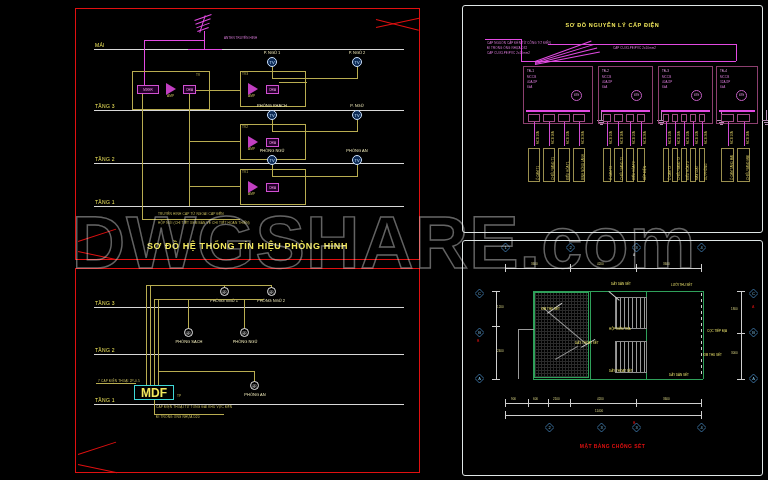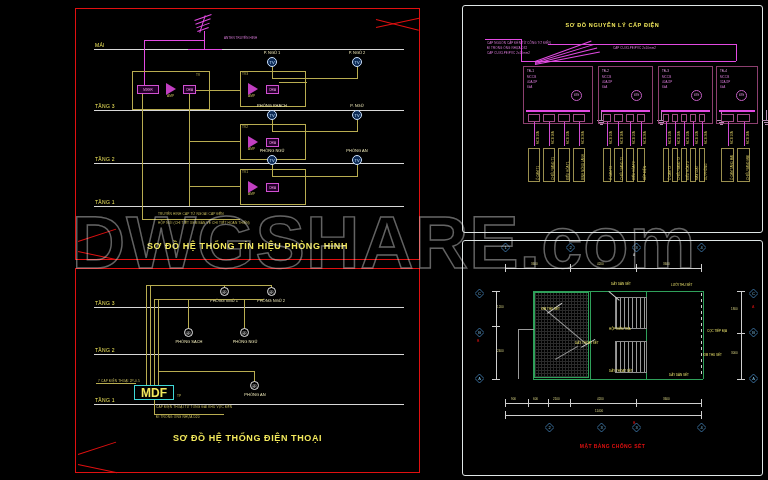--- a/index.html
+++ b/index.html
@@ -242,21 +242,20 @@
     <div class="yline-h" style="left:20px; top:114px; width:40px;"></div>
 
     <div class="yline-v" style="left:78px; top:131px; height:14px;"></div>
     <div class="yline-h" style="left:78px; top:145px; width:70px;"></div>
     <div class="tiny" style="left:80px; top:136px;">CÁP ĐIỆN THOẠI TỪ TỔNG ĐÀI KHU VỰC ĐẾN</div>
     <div class="tiny" style="left:80px; top:146px;">ĐI TRONG ỐNG NHỰA D20</div>
 
     <div class="rline-h" style="left:2px; top:185px; width:40px; transform:rotate(-18deg); transform-origin:left;"></div>
     <div class="rline-h" style="left:2px; top:195px; width:40px; transform:rotate(12deg); transform-origin:left;"></div>
 
-    <div class="ptitle" style="top:164px; font-size:9px;">SƠ ĐỒ HỆ THỐNG ĐIỆN THOẠI</div>
   </div>
 
   <div class="panel" id="panel-power">
     <div class="ptitle" style="top:16px; font-size:5.5px;">SƠ ĐỒ NGUYÊN LÝ CẤP ĐIỆN</div>
 
     <div class="tinym" style="left:24px; top:35px;">CÁP NGUỒN CẤP ĐẾN TỪ CÔNG TƠ ĐIỆN</div>
     <div class="tinym" style="left:24px; top:40px;">ĐI TRONG ỐNG NHỰA D32</div>
     <div class="tinym" style="left:24px; top:45px;">CÁP CU/XLPE/PVC 2x10mm2</div>
     <div class="mline-h" style="left:22px; top:33px; width:36px;"></div>
     <div class="mline-v" style="left:58px; top:33px; height:22px;"></div>

